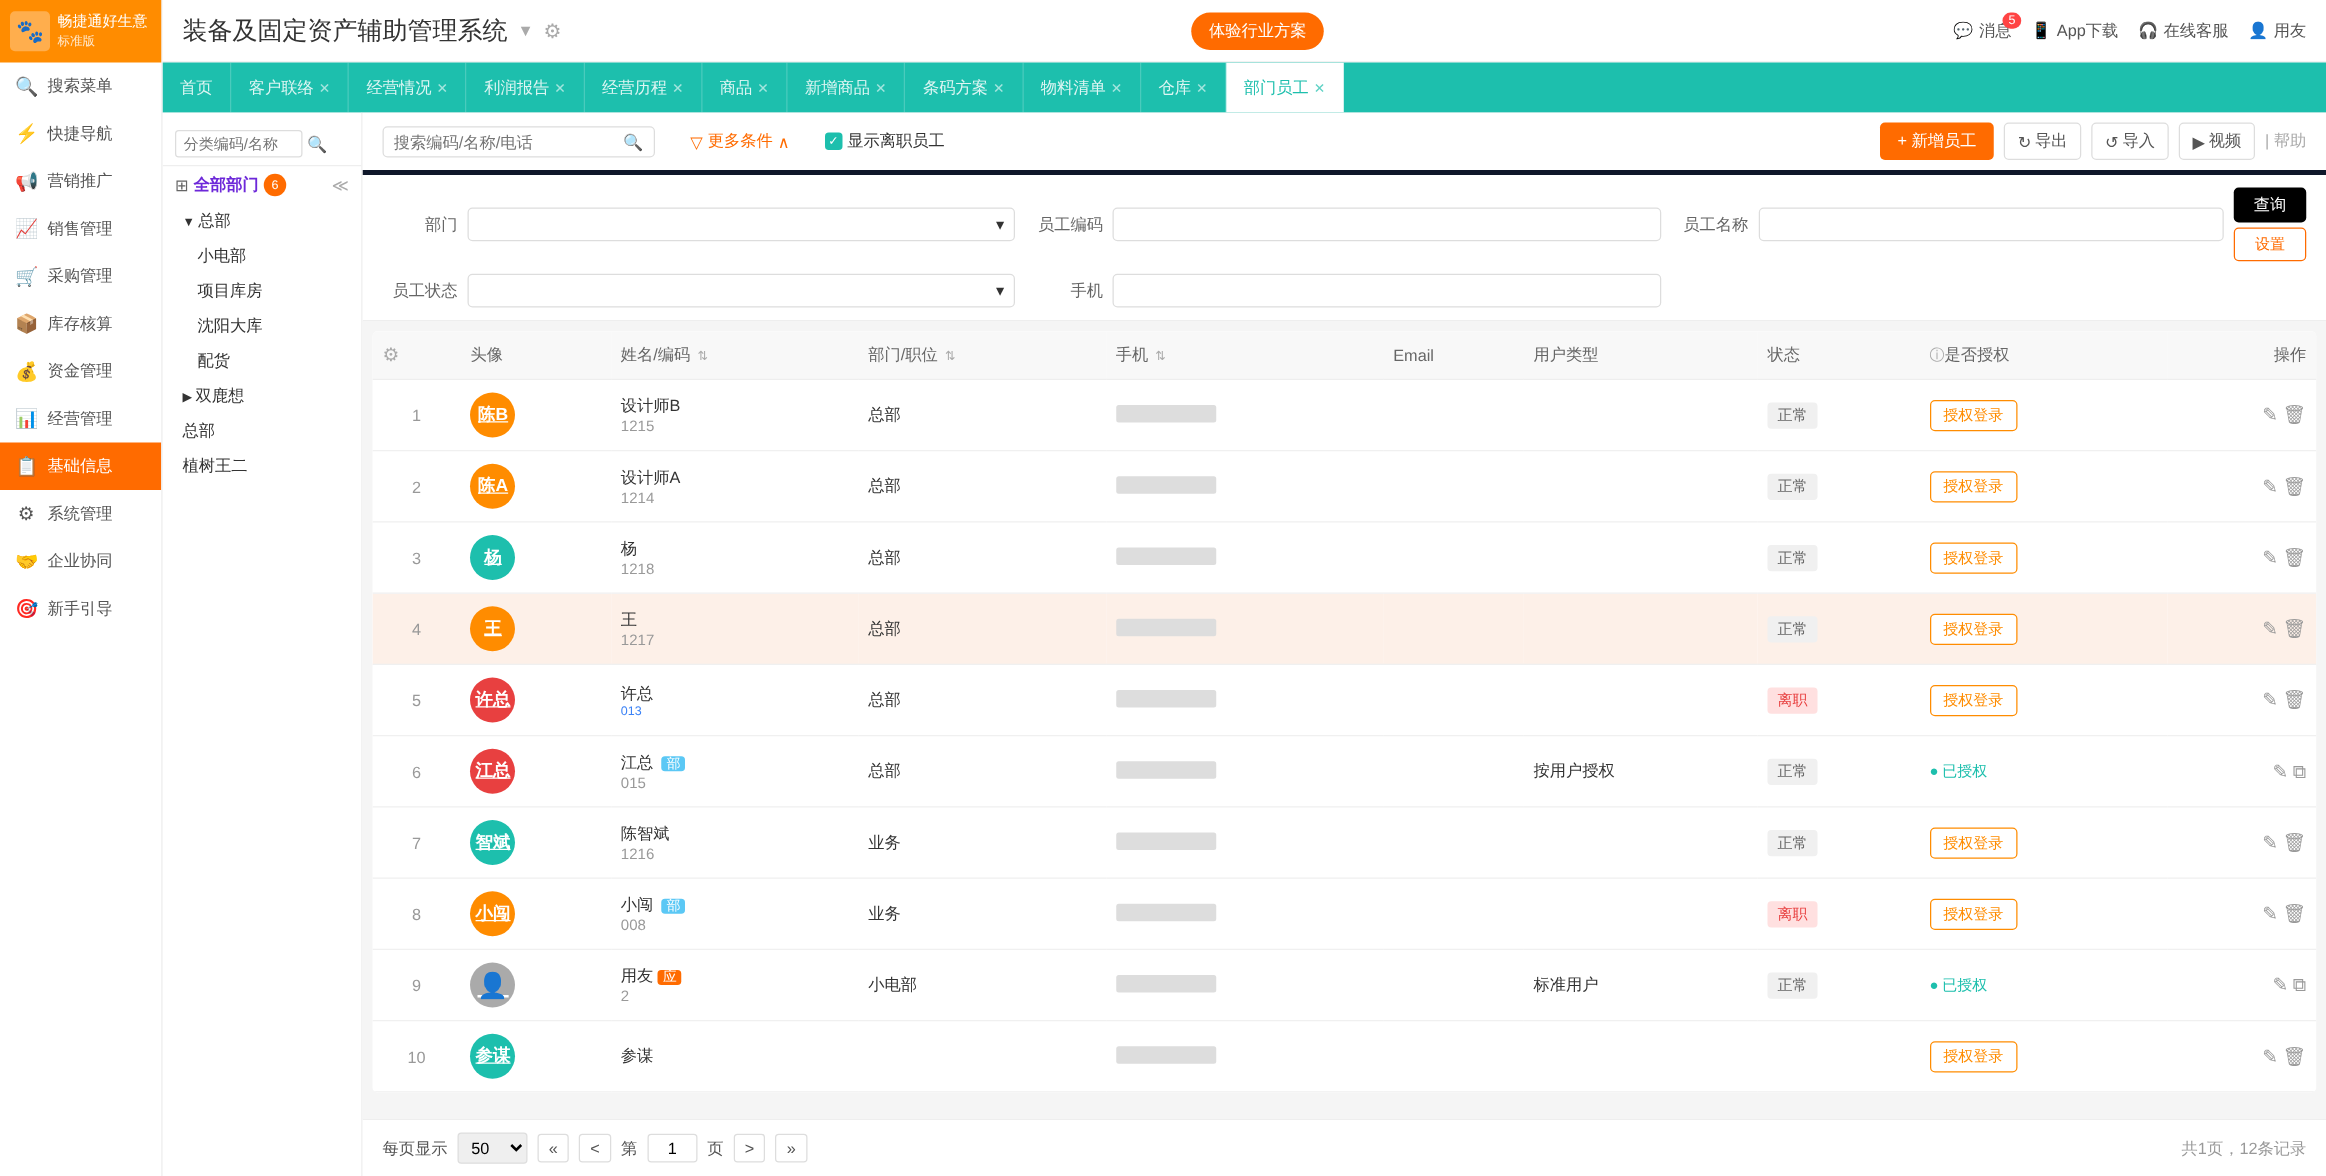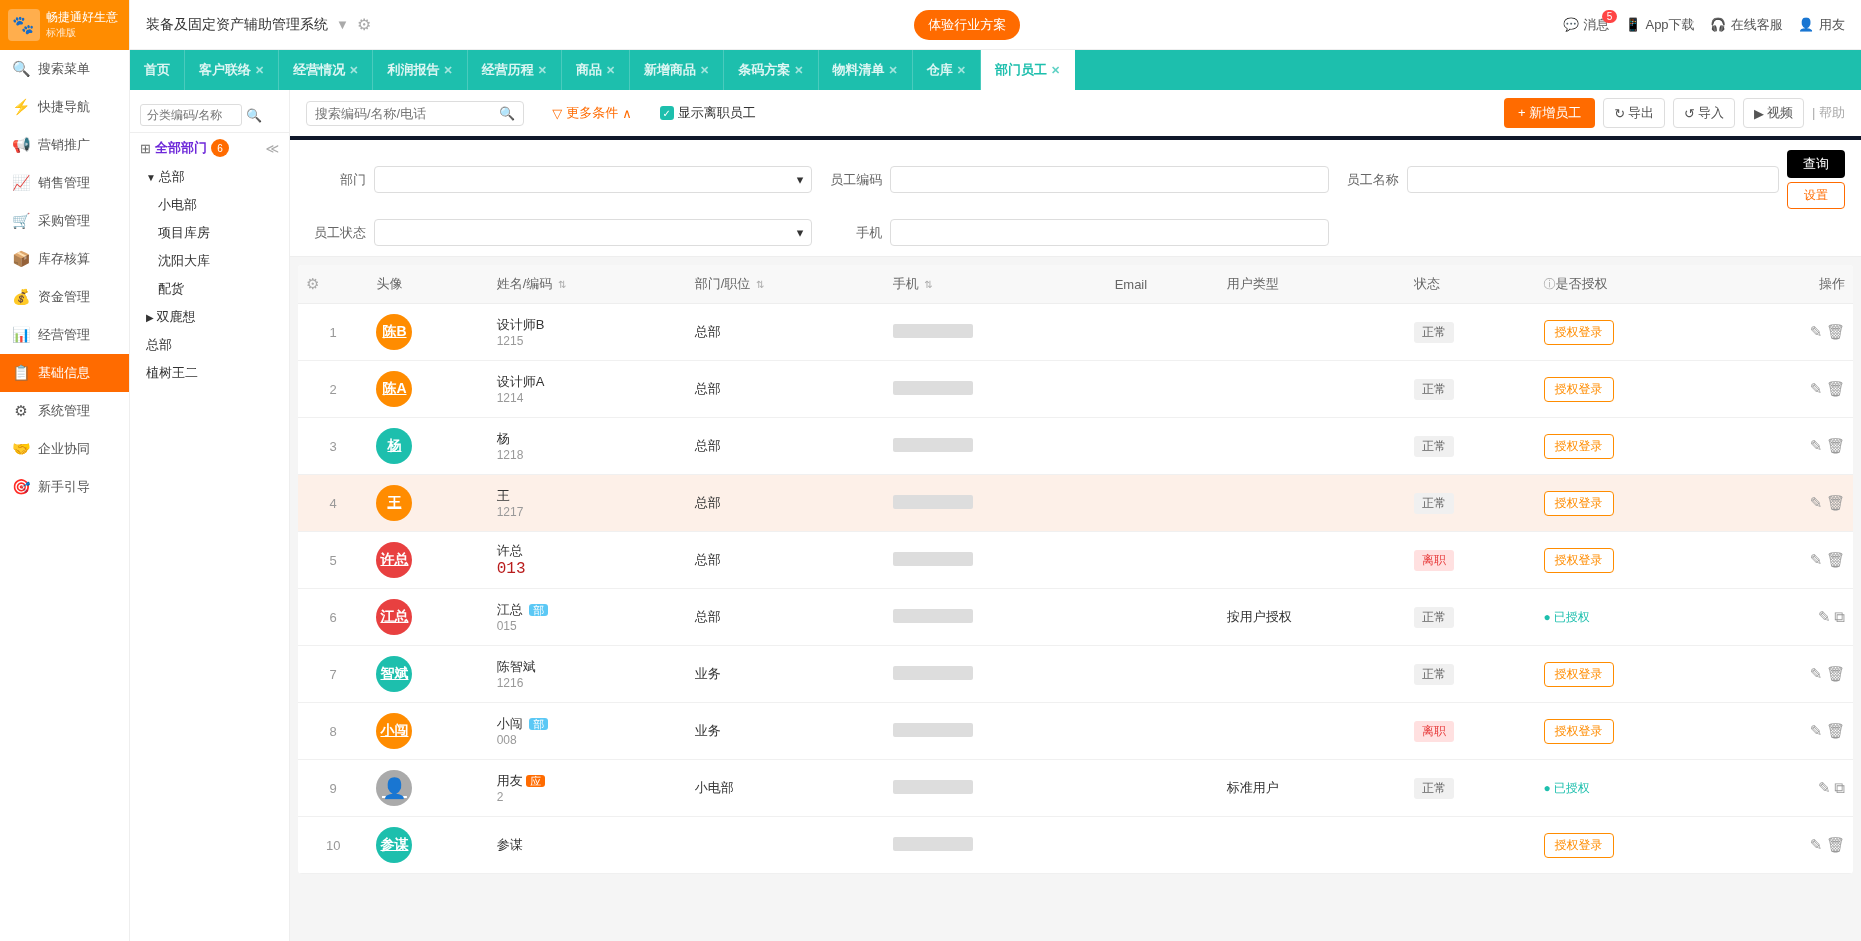--- a/index.html
+++ b/index.html
@@ -22,21 +22,21 @@
     
     .topbar { background: #fff; height: 50px; display: flex; align-items: center; padding: 0 16px; gap: 12px; border-bottom: 1px solid #eee; justify-content: space-between; flex-shrink: 0; }
     .topbar-left { display: flex; align-items: center; gap: 8px; }
     .topbar-right { display: flex; align-items: center; gap: 16px; }
     .topbar-btn-trial { background: #ff6b00; color: #fff; border: none; border-radius: 15px; padding: 6px 14px; cursor: pointer; font-size: 13px; }
     .topbar-icon-btn { display: flex; align-items: center; gap: 4px; color: #555; cursor: pointer; font-size: 13px; position: relative; }
     .badge { background: #ff4444; color: #fff; border-radius: 10px; font-size: 10px; padding: 1px 5px; position: absolute; top: -6px; right: -8px; }
 
     
     .nav-tabs { background: #1dbfad; display: flex; align-items: center; overflow-x: auto; flex-shrink: 0; height: 40px; }
-    .nav-tab { padding: 0 14px; height: 40px; display: flex; align-items: center; gap: 4px; cursor: pointer; color: rgba(255,255,255,0.85); font-size: 13px; white-space: nowrap; border-right: 1px solid rgba(255,255,255,0.2); font-weight: bold; }
+    .nav-tab { padding: 0 14px; height: 40px; display: flex; align-items: center; gap: 4px; cursor: pointer; color: rgba(255,255,255,0.85); font-size: 13px; white-space: nowrap; border-right: 1px solid rgba(255,255,255,0.2); }
     .nav-tab.active { background: #fff; color: #1dbfad; }
     .nav-tab-close { font-size: 11px; opacity: 0.7; }
 
     
     .content { flex: 1; display: flex; overflow: hidden; }
 
     
     .left-panel { width: 160px; background: #fff; border-right: 1px solid #eee; flex-shrink: 0; overflow-y: auto; padding: 8px 0; }
     .left-panel-header { display: flex; align-items: center; justify-content: space-between; padding: 6px 10px; }
     .dept-tree { padding: 0 8px; }
@@ -162,21 +162,21 @@
       <span class="sidebar-item-icon">🎯</span>
       <span>新手引导</span>
     </div>
   </div>
 </div>
 
 <div class="main">
 
   <div class="topbar">
     <div class="topbar-left">
-      <span style="color:#333;font-size:14px;">装备及固定资产辅助管理系统</span>
+      <span style="color:#333;font-size:20px;">装备及固定资产辅助管理系统</span>
       <span style="color:#aaa;cursor:pointer;">▼</span>
       <span style="font-size:16px;color:#aaa;cursor:pointer;">⚙</span>
     </div>
     <button class="topbar-btn-trial">体验行业方案</button>
     <div class="topbar-right">
       <div class="topbar-icon-btn" style="position:relative;">
         <span>💬</span>
         <span>消息</span>
         <span class="badge">5</span>
       </div>
@@ -432,21 +432,21 @@
                 <span class="action-btn">🗑</span>
               </td>
             </tr>
             <tr>
               <td style="text-align:center;color:#999;">5</td>
               <td>
                   <div class="avatar av-red">许总</div>
                 </td>
               <td>
                   <div>许总</div>
-                  <div style="color:#b91c1c;font-size:16px;font-family:Liberation Mono, monospace;">013</div>
+                  <div style="color:#3b82f6;font-size:10px;">013</div>
                 </td>
               <td>总部</td>
               <td><span class="blurred"></span></td>
               <td></td>
               <td></td>
               <td><span class="status-leave">离职</span></td>
               <td><button class="btn-auth">授权登录</button></td>
               <td style="text-align:right;">
                 <span class="action-btn">✎</span>
                 <span class="action-btn">🗑</span>
@@ -549,15 +549,31 @@
               <td><button class="btn-auth">授权登录</button></td>
               <td style="text-align:right;">
                 <span class="action-btn">✎</span>
                 <span class="action-btn">🗑</span>
               </td>
             </tr>
           </tbody>
         </table>
       </div>
 
+      <div class="pagination">
+        <span>每页显示</span>
+        <select class="page-select">
+          <option>50</option>
+          <option>100</option>
+          <option>200</option>
+        </select>
+        <button class="page-btn">«</button>
+        <button class="page-btn">&lt;</button>
+        <span>第</span>
+        <input type="text" class="page-input" value="1" style="">
+        <span>页</span>
+        <button class="page-btn">&gt;</button>
+        <button class="page-btn">»</button>
+        <span class="page-info">共1页，12条记录</span>
+      </div>
     </div>
   </div>
 </div>
 
 </body></html>

